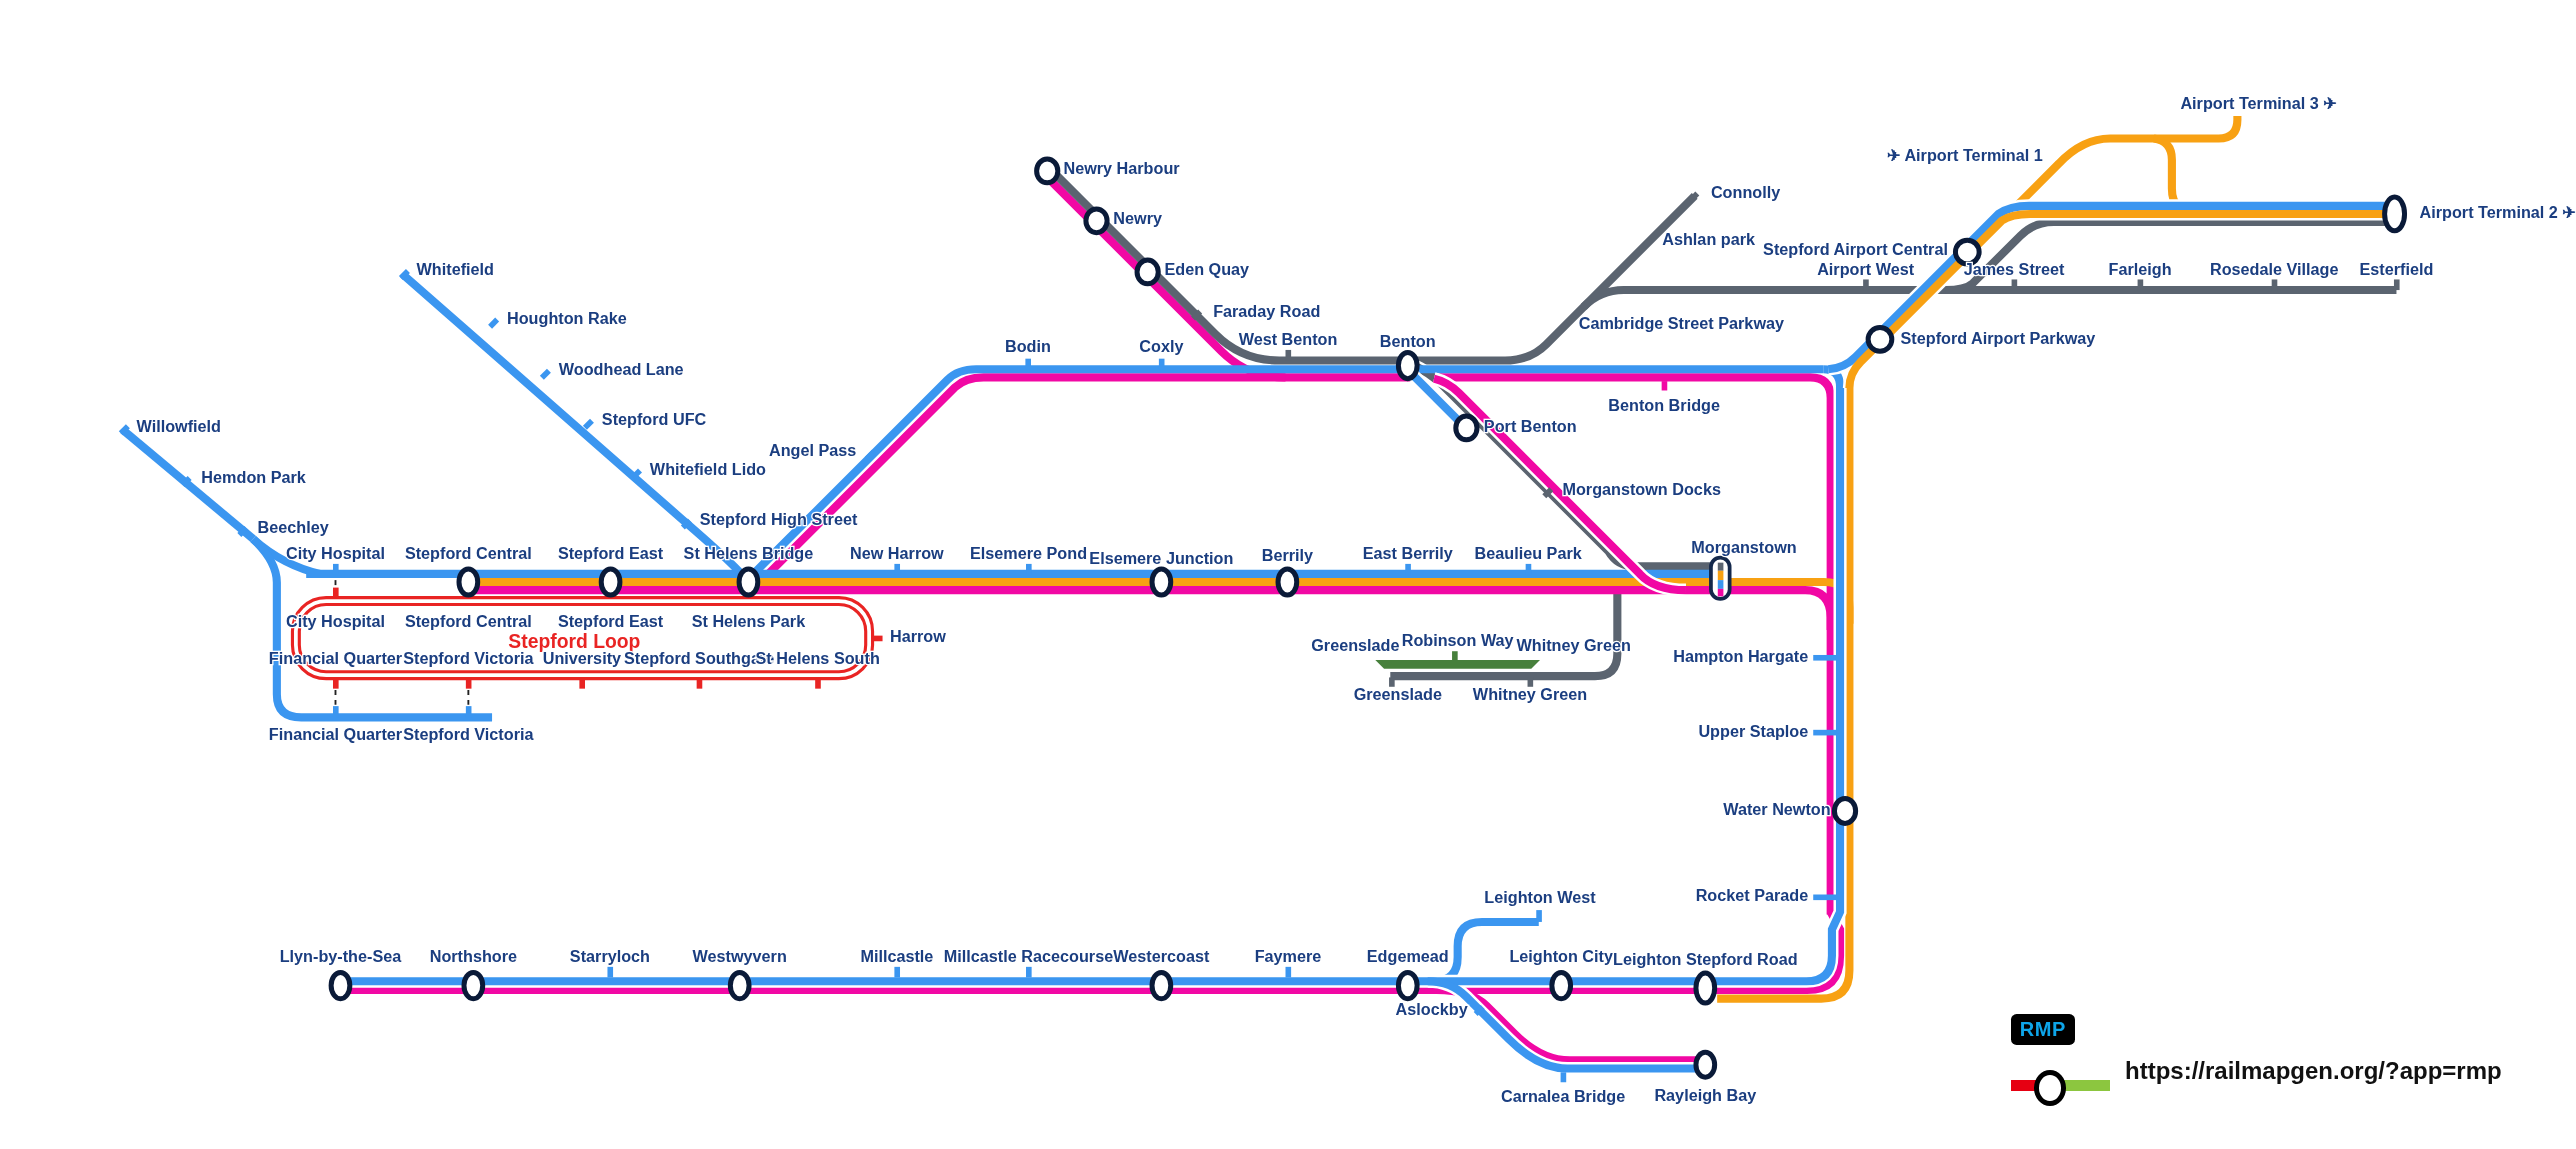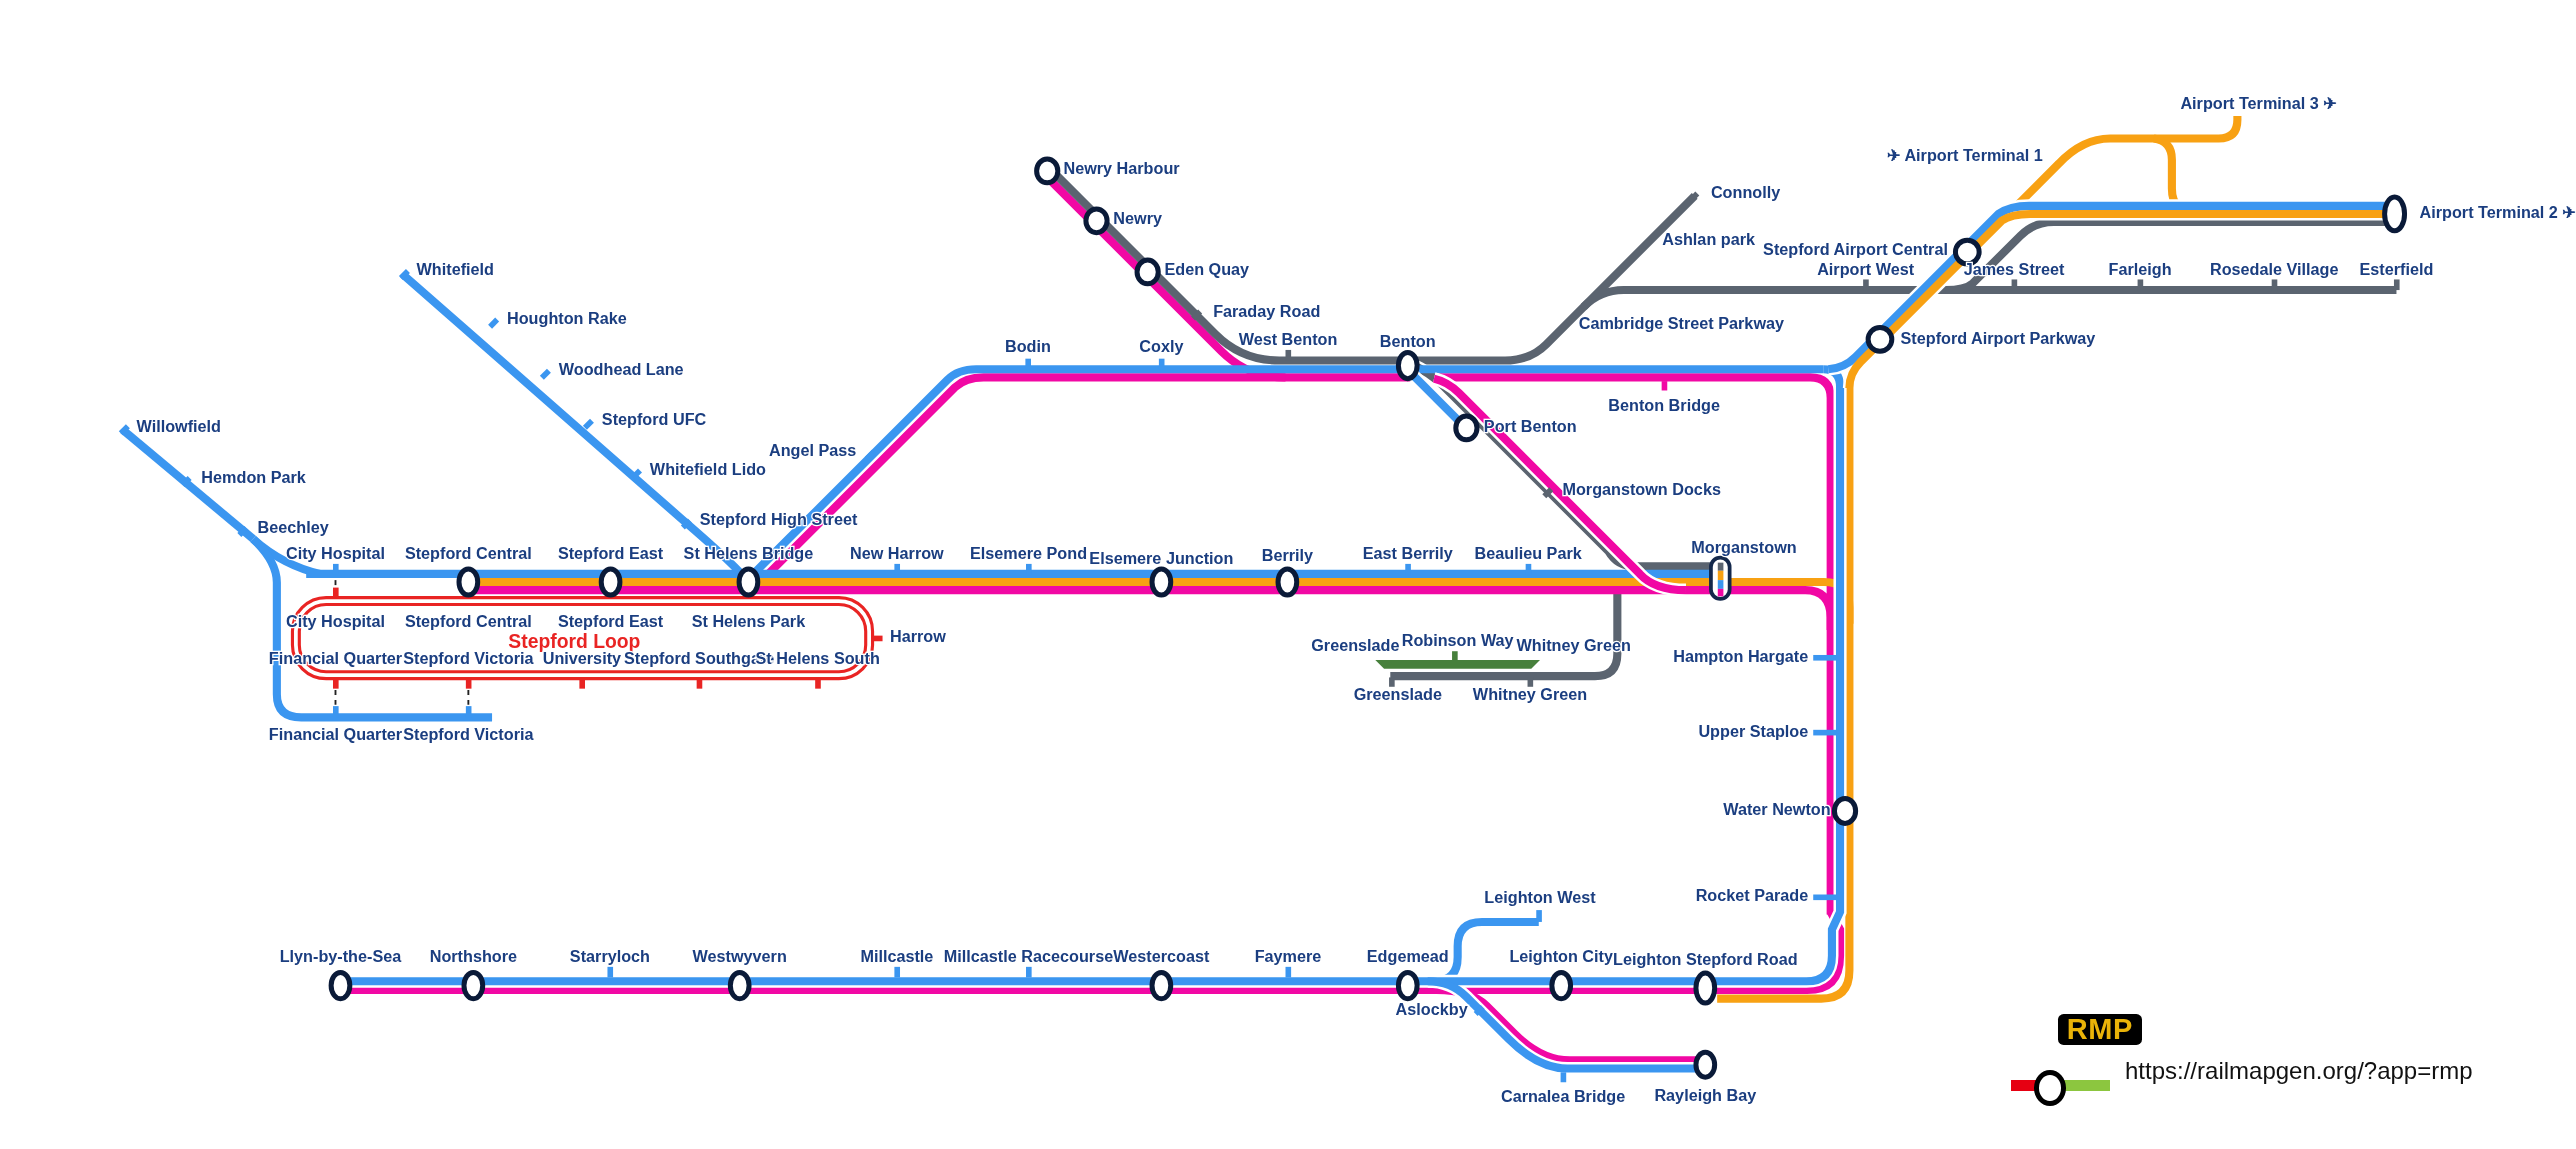--- a/index.html
+++ b/index.html
@@ -1,22 +1,22 @@
 <!DOCTYPE html>
 <html style="font-size:10px"><head>
 <meta charset="utf-8">
 <style>
   html,body{margin:0;padding:0;background:#ffffff;}
   body{width:2576px;height:1149px;position:relative;font-family:"Liberation Sans",sans-serif;overflow:hidden;}
   #map{position:absolute;left:0;top:0;}
   #logo{position:absolute;left:2011px;top:1010px;width:512px;height:100px;}
-  #rmp-badge{position:absolute;left:0;top:3.7px;background:#000;color:#eab308;font-weight:bold;
-             font-size:29px;line-height:29px;padding:1.2px 8.7px;border-radius:5.6px;letter-spacing:0.6px;margin-left:47px;}
+  #rmp-badge{position:absolute;left:0;top:3.7px;background:#000;color:#0ea5e9;font-weight:bold;
+             font-size:20px;line-height:29px;padding:1.2px 8.7px;border-radius:5.6px;letter-spacing:0.6px;}
   #logo-title{position:absolute;left:114px;top:0px;font-size:40px;font-weight:bold;color:#111;white-space:nowrap;}
-  #logo-url{position:absolute;left:114px;top:47px;font-size:24px;color:#111;white-space:nowrap;}
+  #logo-url{position:absolute;left:114px;top:47px;font-size:24px;color:#111;white-space:nowrap;font-weight:bold;}
   #logo-bar-red{position:absolute;left:0;top:70px;width:40px;height:10.6px;background:#E60012;}
   #logo-bar-green{position:absolute;left:40px;top:70px;width:59px;height:10.6px;background:#8CC63F;}
   #logo-circle{position:absolute;left:22.5px;top:60px;width:22.5px;height:26px;background:#fff;
                border:5.6px solid #000;border-radius:50%;}
   text{font-family:"Liberation Sans",sans-serif;}
 </style>
 </head>
 <body>
 
 <svg id="map" width="2576" height="1149" viewBox="0 0 4128 1842" xmlns="http://www.w3.org/2000/svg">

